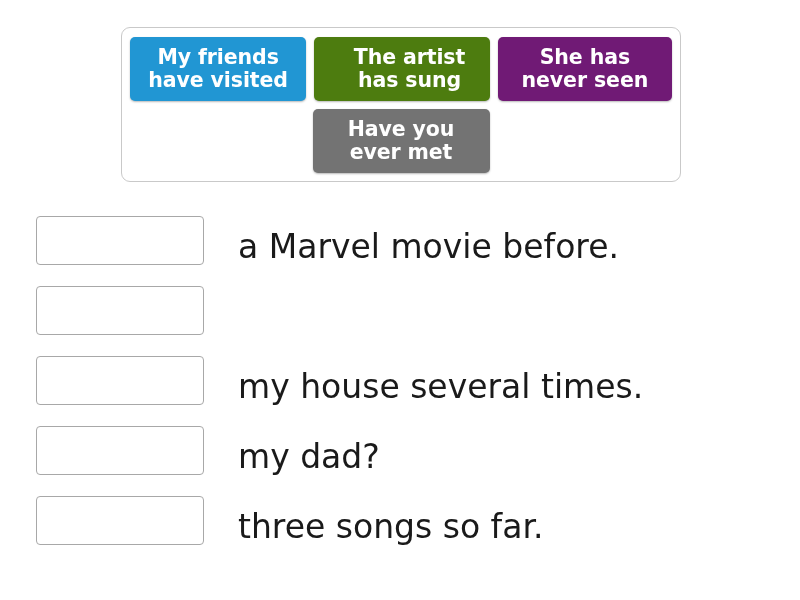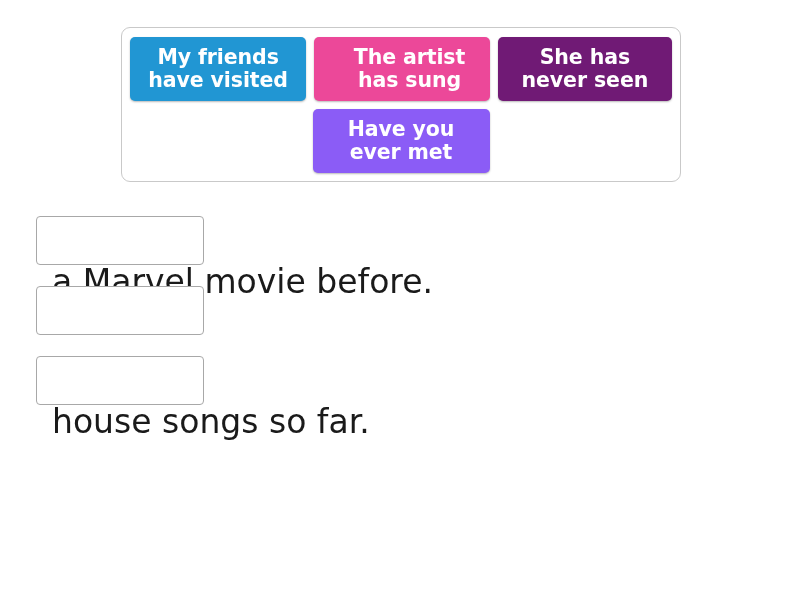--- a/index.html
+++ b/index.html
@@ -78,24 +78,24 @@
   
   .rows {
     position: absolute;
     left: 36px;
     top: 216px;
     width: 740px;
   }
 
   .answer-row {
     display: flex;
-    flex-direction: column;
-    align-items: flex-start;
+    align-items: flex-end;
     height: 49px;
     margin-bottom: 21px;
+    gap: 18px;
   }
 
   .dropzone {
     width: 168px;
     height: 49px;
     border: 1px solid #a8a8a8;
     border-radius: 4px;
     background: #ffffff;
     flex: 0 0 auto;
   }
@@ -114,52 +114,60 @@
 
 <div id="root">
 
   <div class="wordbank">
 
     <div class="tile-row row-1">
       <div class="tile t1" style="background-color: rgb(33, 150, 211);">
         <span class="tile-text">My friends
 have visited</span>
       </div>
-      <div class="tile t2" style="background-color: #ec4899; padding-left: 25px;">
+      <div class="tile t2" style="background-color: #4d7c0f; padding-left: 25px;">
         <span class="tile-text">The artist
 has sung</span>
       </div>
       <div class="tile t3" style="background-color: #701a75;">
         <span class="tile-text">She has
 never seen</span>
       </div>
     </div>
 
     <div class="tile-row row-2">
-      <div class="tile t4" style="background-color: #8b5cf6;">
+      <div class="tile t4" style="background-color: #737373;">
         <span class="tile-text">Have you
 ever met</span>
       </div>
     </div>
 
   </div>
 
   <div class="rows">
 
     <div class="answer-row">
       <div class="dropzone"></div>
       <div class="answer-text">a Marvel movie before.</div>
     </div>
 
     <div class="answer-row">
       <div class="dropzone"></div>
     </div>
 
-
+    <div class="answer-row">
+      <div class="dropzone"></div>
+      <div class="answer-text">my house several times.</div>
+    </div>
 
     <div class="answer-row">
       <div class="dropzone"></div>
-      <div class="answer-text">house songs so far.</div>
+      <div class="answer-text">my dad?</div>
+    </div>
+
+    <div class="answer-row">
+      <div class="dropzone"></div>
+      <div class="answer-text">three songs so far.</div>
     </div>
 
   </div>
 
 </div>
 
 </body></html>

